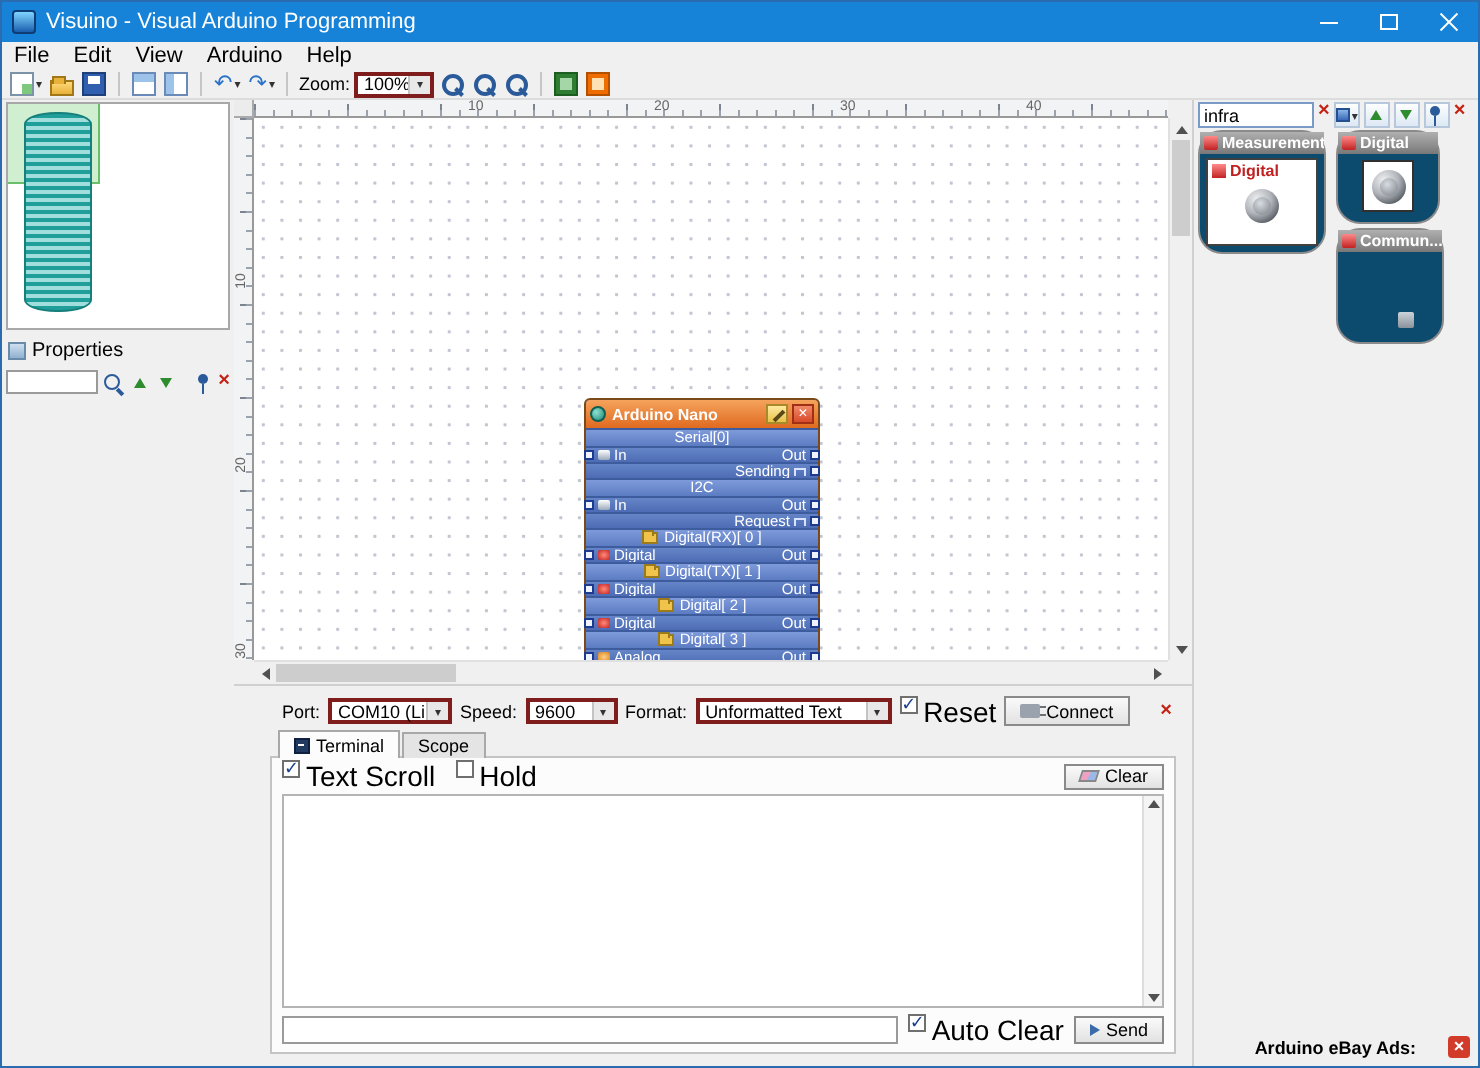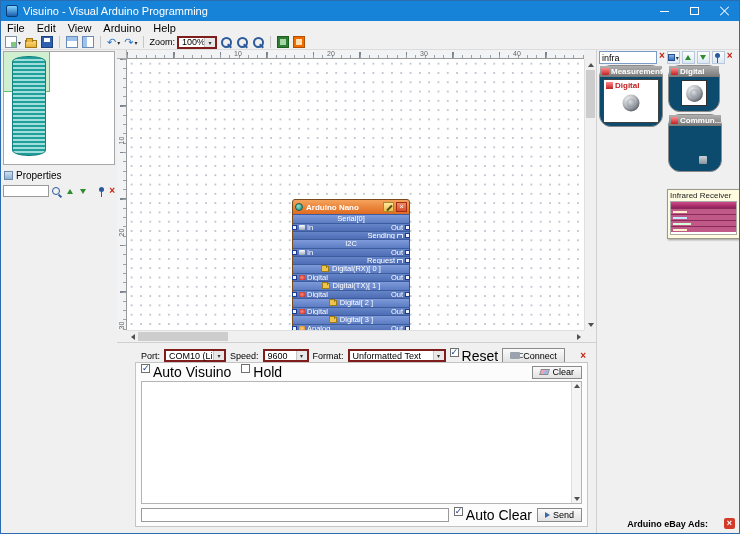--- a/index.html
+++ b/index.html
@@ -438,26 +438,35 @@
             <span class="cbox"></span>
             <span>Reset</span>
           </span>
           <span class="btn">
             <span class="plug"></span>
             <span>Connect</span>
           </span>
           <span class="redx panel-close">×</span>
         </div>
 
+        <div class="tabs-row">
+          <span class="tab active">
+            <span class="term-icon"></span>
+            <span>Terminal</span>
+          </span>
+          <span class="tab">
+            <span>Scope</span>
+          </span>
+        </div>
 
         <div class="tab-content">
           <div class="term-controls">
             <span class="cb checked">
               <span class="cbox"></span>
-              <span>Auto Visuino</span>
+              <span>Text Scroll</span>
             </span>
             <span class="cb">
               <span class="cbox"></span>
               <span>Hold</span>
             </span>
             <span class="btn clear-btn">
               <span class="eraser"></span>
               <span>Clear</span>
             </span>
           </div>
@@ -535,30 +544,20 @@
         <div class="cat" style="left:71px;top:49px;width:54px;height:58px">
           <div class="cat-head">
             <span class="cat-ico"></span>
             <span>Commun...</span>
           </div>
           <div class="cat-body">
             <span class="ir-icon ctr"></span>
           </div>
         </div>
 
-        <div class="tooltip">
-          <div class="tt-title">Infrared Receiver</div>
-          <div class="tt-preview">
-            <div class="mini-head"></div>
-            <div class="mini-row"></div>
-            <div class="mini-row"></div>
-            <div class="mini-row"></div>
-            <div class="mini-row"></div>
-          </div>
-        </div>
       </div>
 
       <div class="ads">
         <span>Arduino eBay Ads:</span>
         <span class="ads-x">×</span>
       </div>
     </div>
 
   </div>
 </div>

